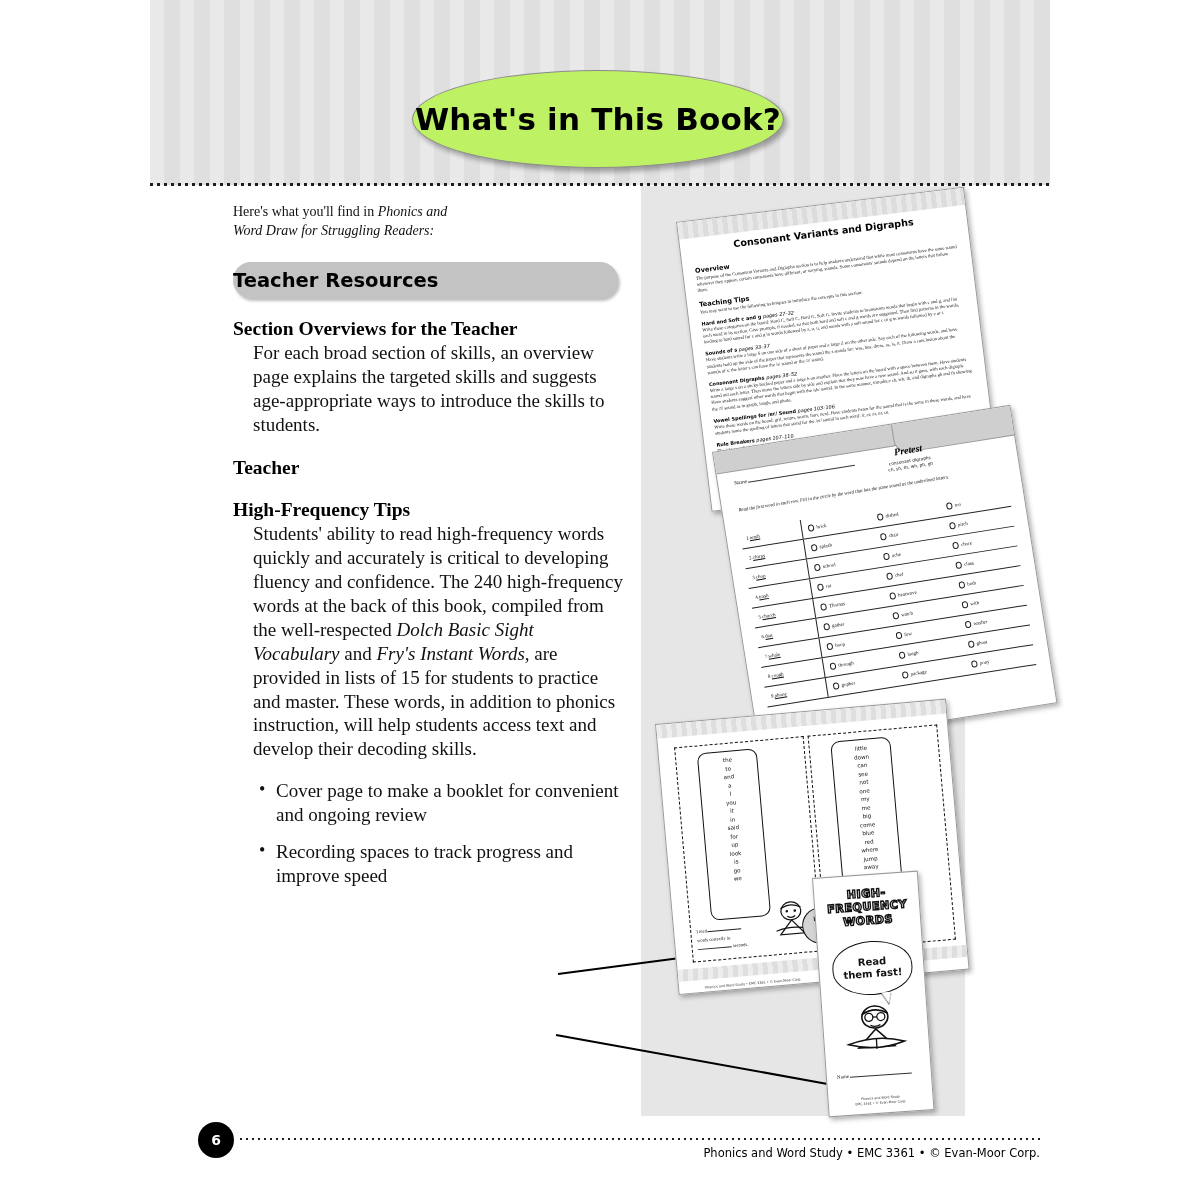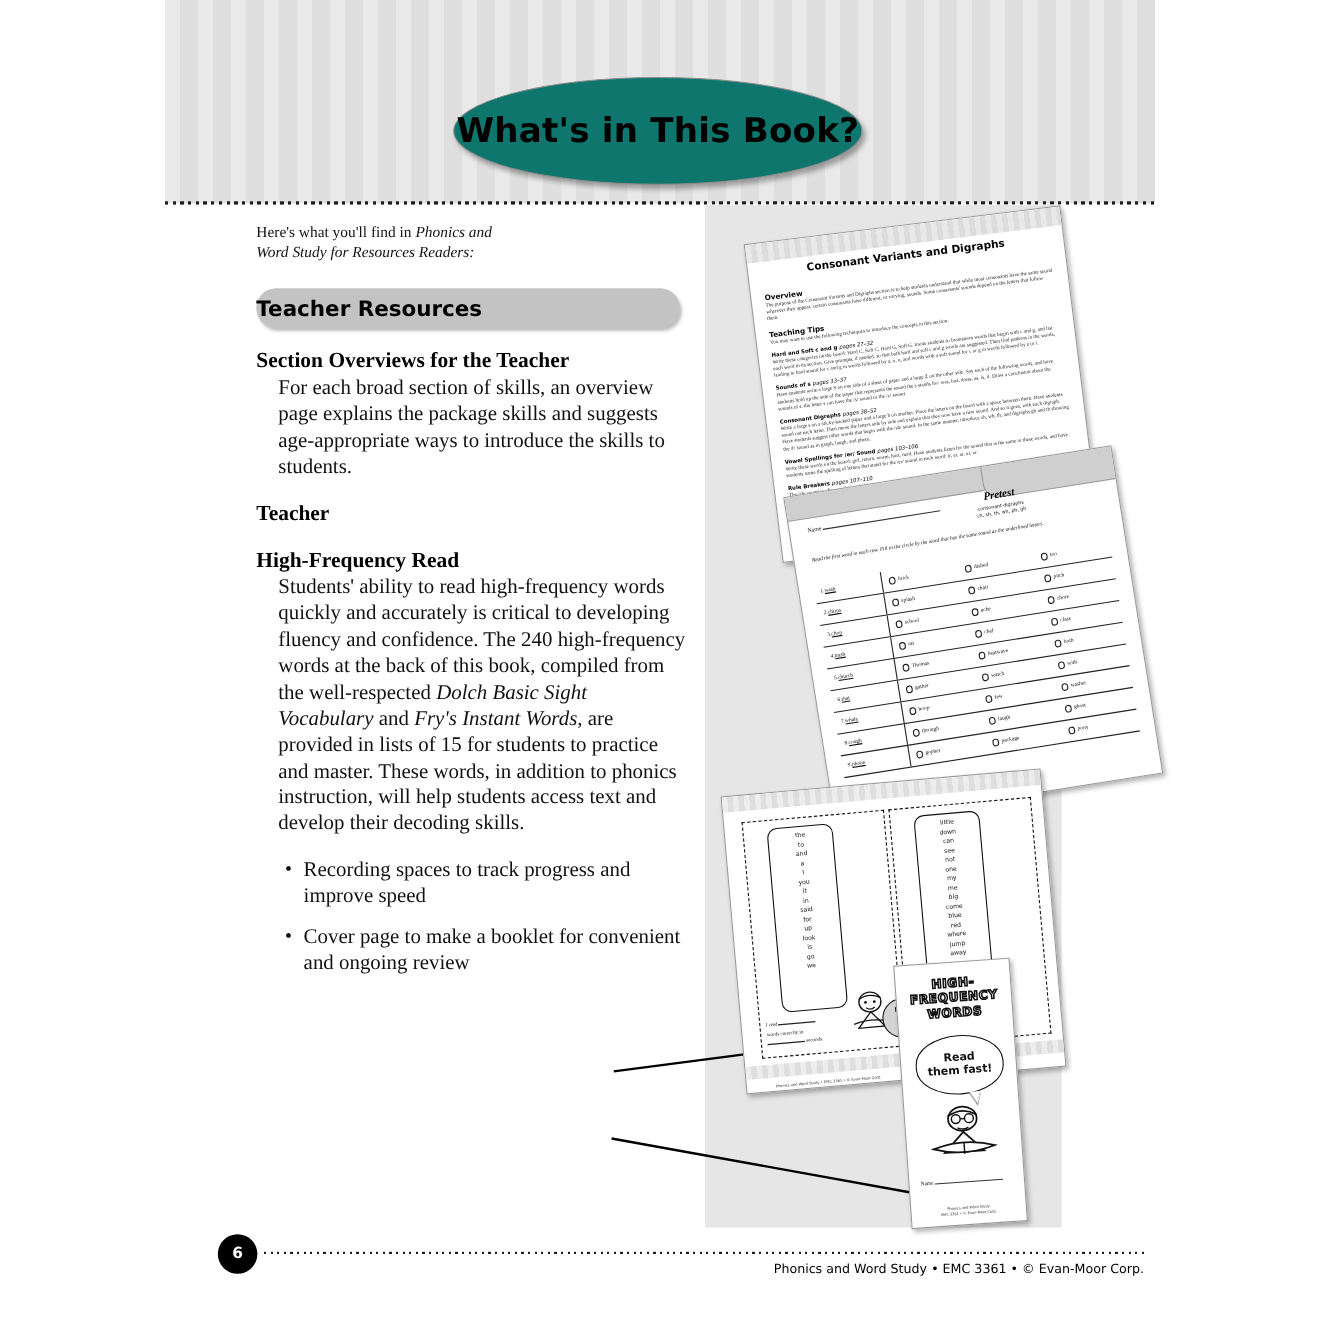--- a/index.html
+++ b/index.html
@@ -19,21 +19,21 @@
       repeating-linear-gradient(to right,
         #e9e9e9 0px, #e9e9e9 14px,
         #dfdfdf 14px, #dfdfdf 30px);
   }
   .header-rule{
     position:absolute;left:150px;top:183px;width:900px;height:3px;
     background-image:repeating-linear-gradient(to right,#1d1d1d 0px,#1d1d1d 3px,transparent 3px,transparent 7px);
   }
   .title-oval{
     position:absolute;left:412px;top:70px;width:370px;height:96px;
-    background:#0f766e;border:1px solid #8c8c8c;border-radius:50%;
+    background:#bef264;border:1px solid #8c8c8c;border-radius:50%;
     box-shadow:3px 4px 5px rgba(0,0,0,.32);
     display:flex;align-items:center;justify-content:center;
   }
   .title-oval span{
     font-family:"DejaVu Sans", sans-serif;
     font-weight:bold;font-size:31px;letter-spacing:.2px;color:#000;
     white-space:nowrap;
   }
 
   
@@ -250,44 +250,44 @@
   <div class="title-oval">
     <span>What's in This Book?</span>
   </div>
 
   <div class="gray-panel"></div>
 
   <div class="col">
 
     <p class="intro">
       <span>Here's what you'll find in </span><i>Phonics and</i><br>
-      <i>Word Study for Resources Readers:</i>
+      <i>Word Draw for Struggling Readers:</i>
     </p>
 
     <div class="banner">
       <span>Teacher Resources</span>
     </div>
 
     <div class="sec">
       <h3>Section Overviews for the Teacher</h3>
-      <p>For each broad section of skills, an overview page explains the package skills and suggests age-appropriate ways to introduce the skills to students.</p>
+      <p>For each broad section of skills, an overview page explains the targeted skills and suggests age-appropriate ways to introduce the skills to students.</p>
     </div>
 
     <div class="sec">
       <h3>Teacher</h3>
     </div>
 
     <div class="sec">
-      <h3>High-Frequency Read</h3>
+      <h3>High-Frequency Tips</h3>
       <p><span>Students' ability to read high-frequency words quickly and accurately is critical to developing fluency and confidence. The 240 high-frequency words at the back of this book, compiled from the well-respected </span><i>Dolch Basic Sight Vocabulary</i><span> and </span><i>Fry's Instant Words</i><span>, are provided in lists of 15 for students to practice and master. These words, in addition to phonics instruction, will help students access text and develop their decoding skills.</span></p>
     </div>
 
     <ul class="bullets">
+      <li>Cover page to make a booklet for convenient and ongoing review</li>
       <li>Recording spaces to track progress and improve speed</li>
-      <li>Cover page to make a booklet for convenient and ongoing review</li>
     </ul>
   </div>
 
   <svg class="leaders" viewBox="0 0 1200 1200">
     <line x1="558" y1="974" x2="680" y2="958" stroke="#000" stroke-width="2.1"></line>
     <circle cx="681" cy="958" r="4" fill="#000"></circle>
     <line x1="556" y1="1035" x2="833" y2="1085" stroke="#000" stroke-width="2.1"></line>
     <circle cx="834" cy="1085" r="4" fill="#000"></circle>
   </svg>
 

